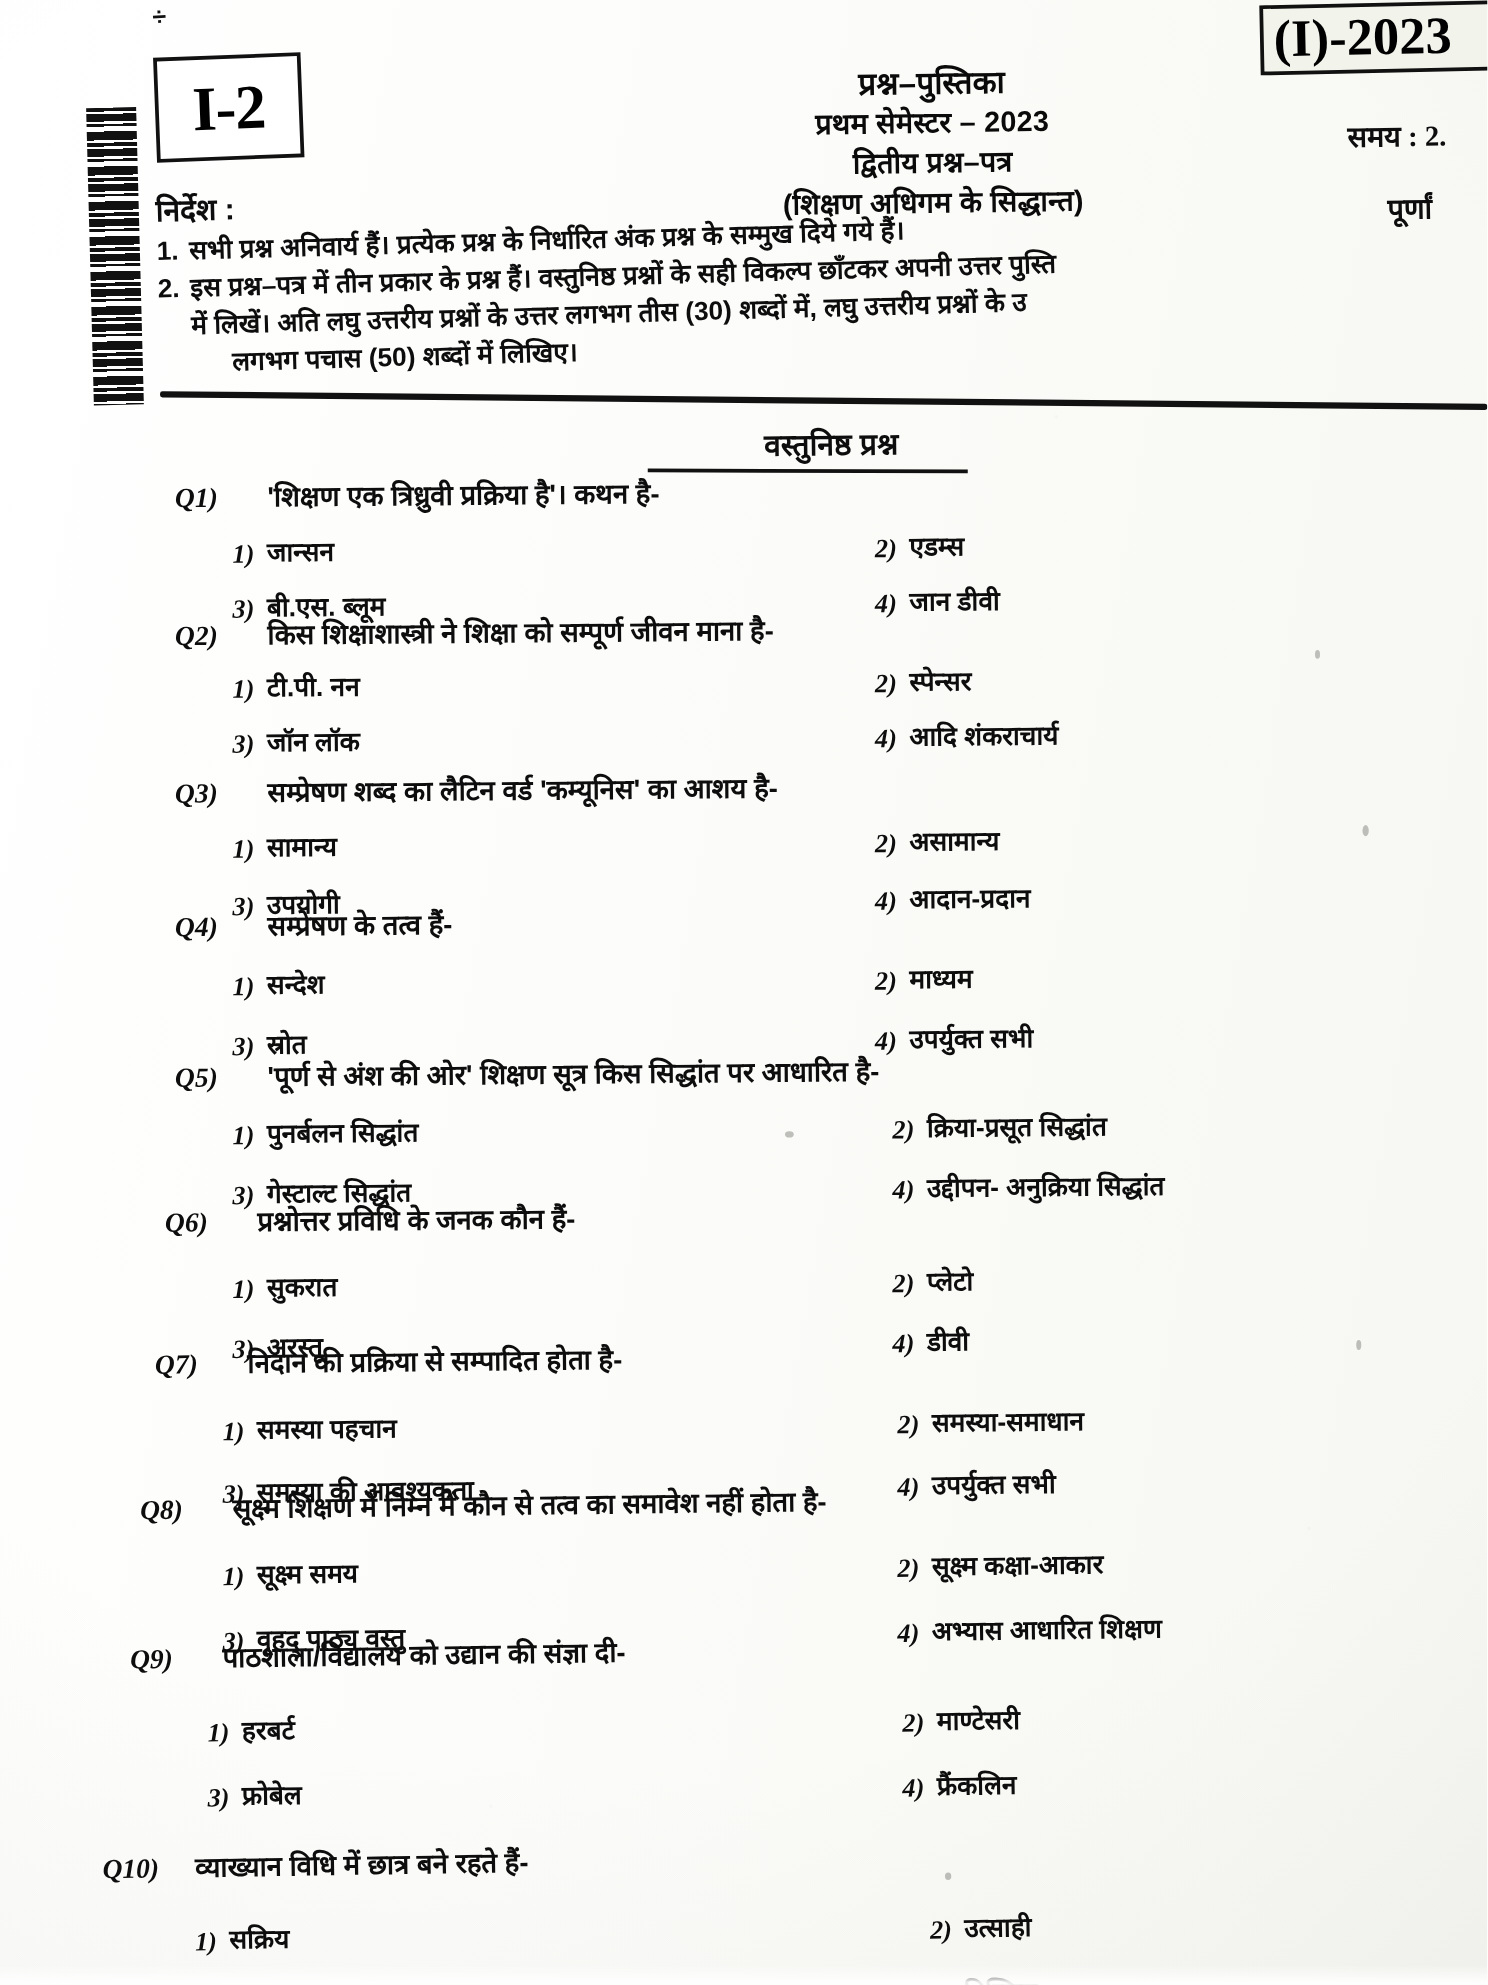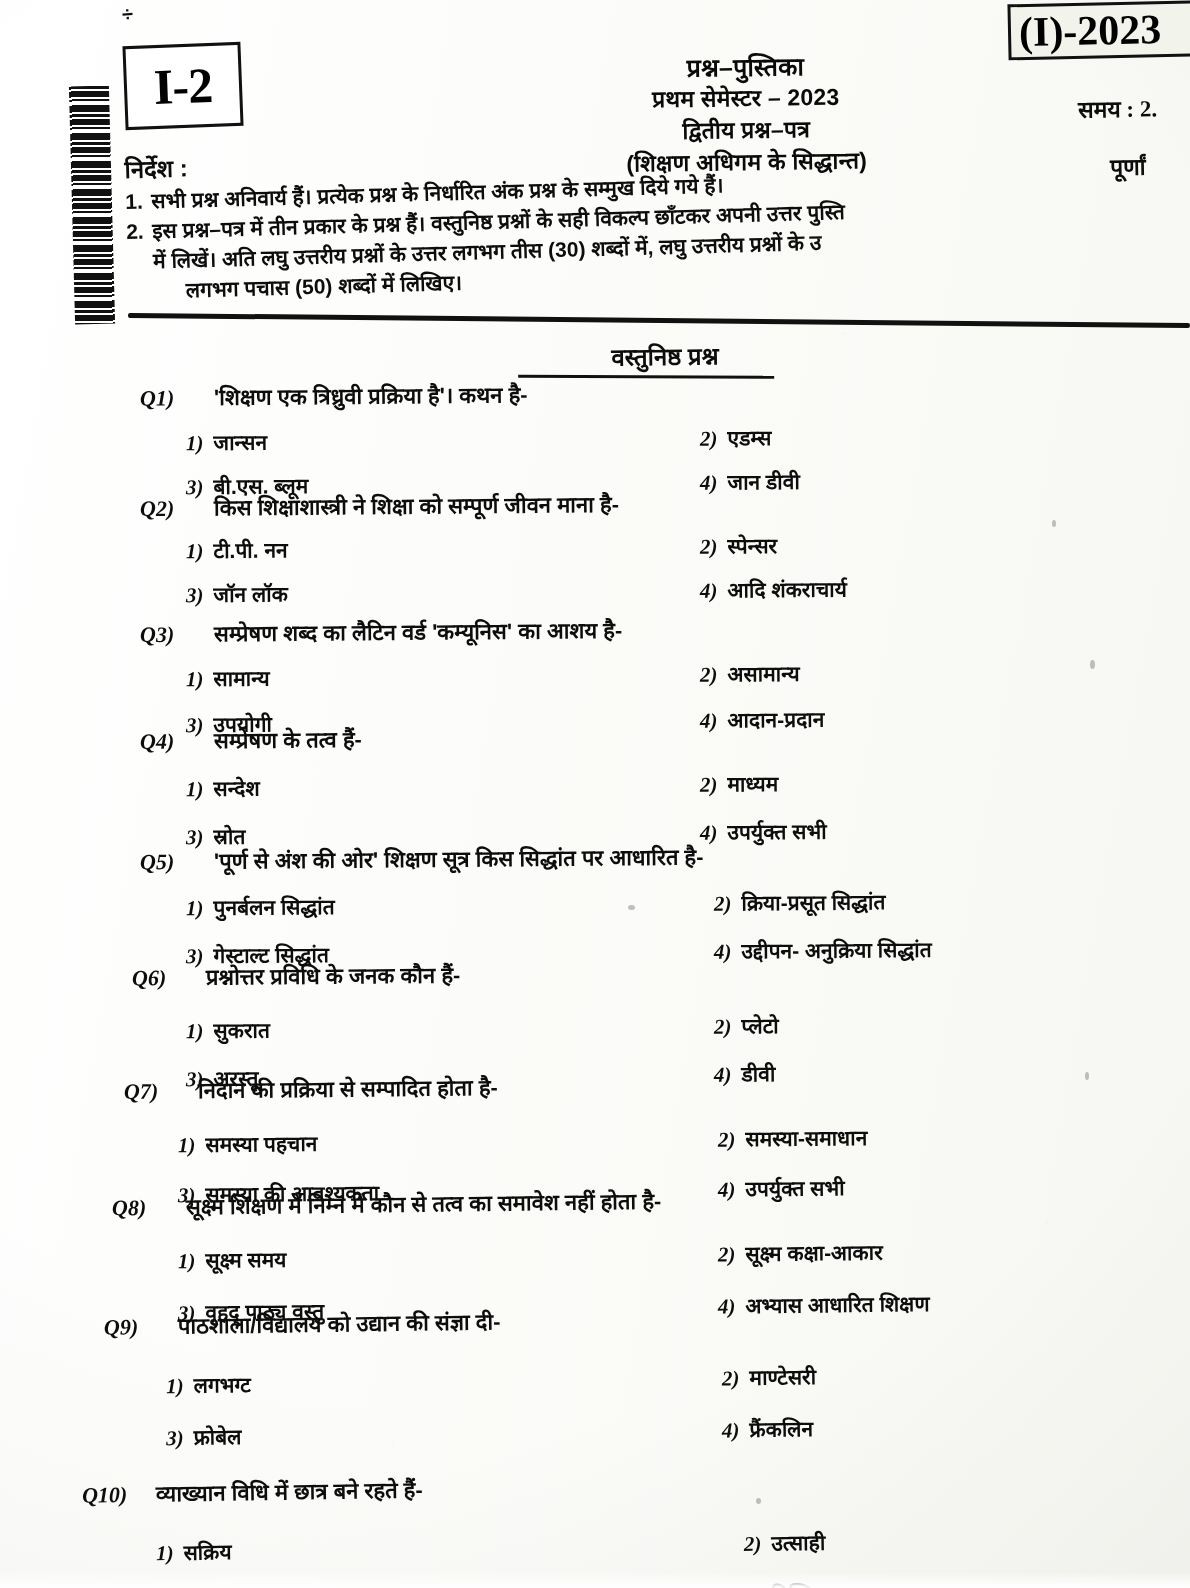--- a/index.html
+++ b/index.html
@@ -541,21 +541,21 @@
         </div>
       </div>
       <div class="q-block" style="top: 1310px; left: 0px;">
         <div class="q-head" style="position: absolute; left: 104px; top: 0px; transform: rotate(-0.8deg);">
           <span class="q-label">Q9)</span>
           <span class="q-text">पाठशाला/विद्यालय को उद्यान की संज्ञा दी-</span>
         </div>
         <div class="opt-row" style="position: absolute; left: 166px; top: 54px; transform: rotate(-0.8deg);">
           <div class="opt opt-a">
             <span class="opt-num">1)</span>
-            <span>लगभग्ट</span>
+            <span>हरबर्ट</span>
           </div>
           <div class="opt opt-b" style="margin-left: 86px;">
             <span class="opt-num">2)</span>
             <span>माण्टेसरी</span>
           </div>
         </div>
         <div class="opt-row" style="position: absolute; left: 166px; top: 106px; transform: rotate(-0.8deg);">
           <div class="opt opt-a">
             <span class="opt-num">3)</span>
             <span>फ्रोबेल</span>

